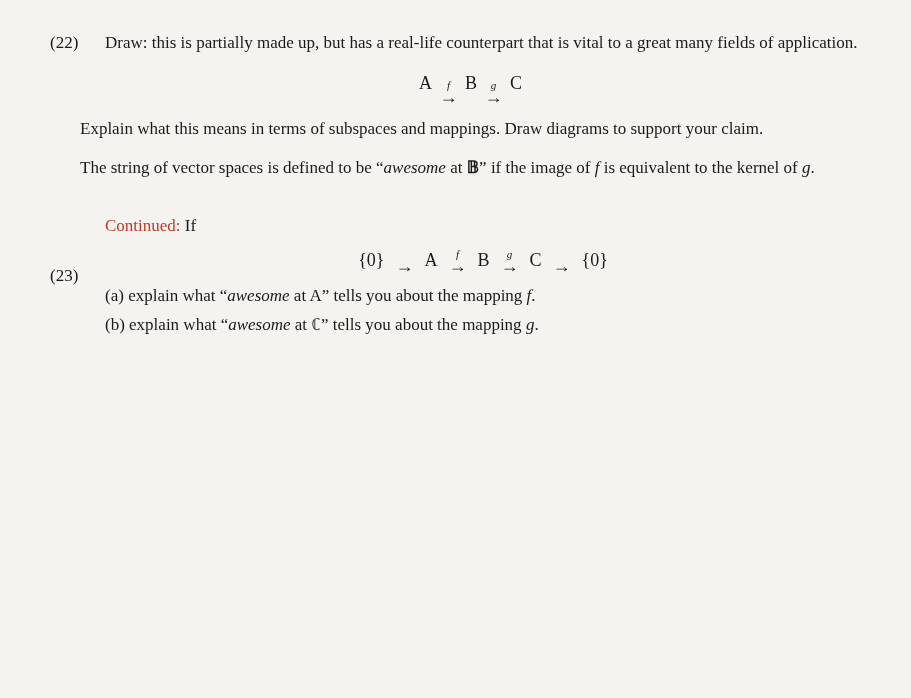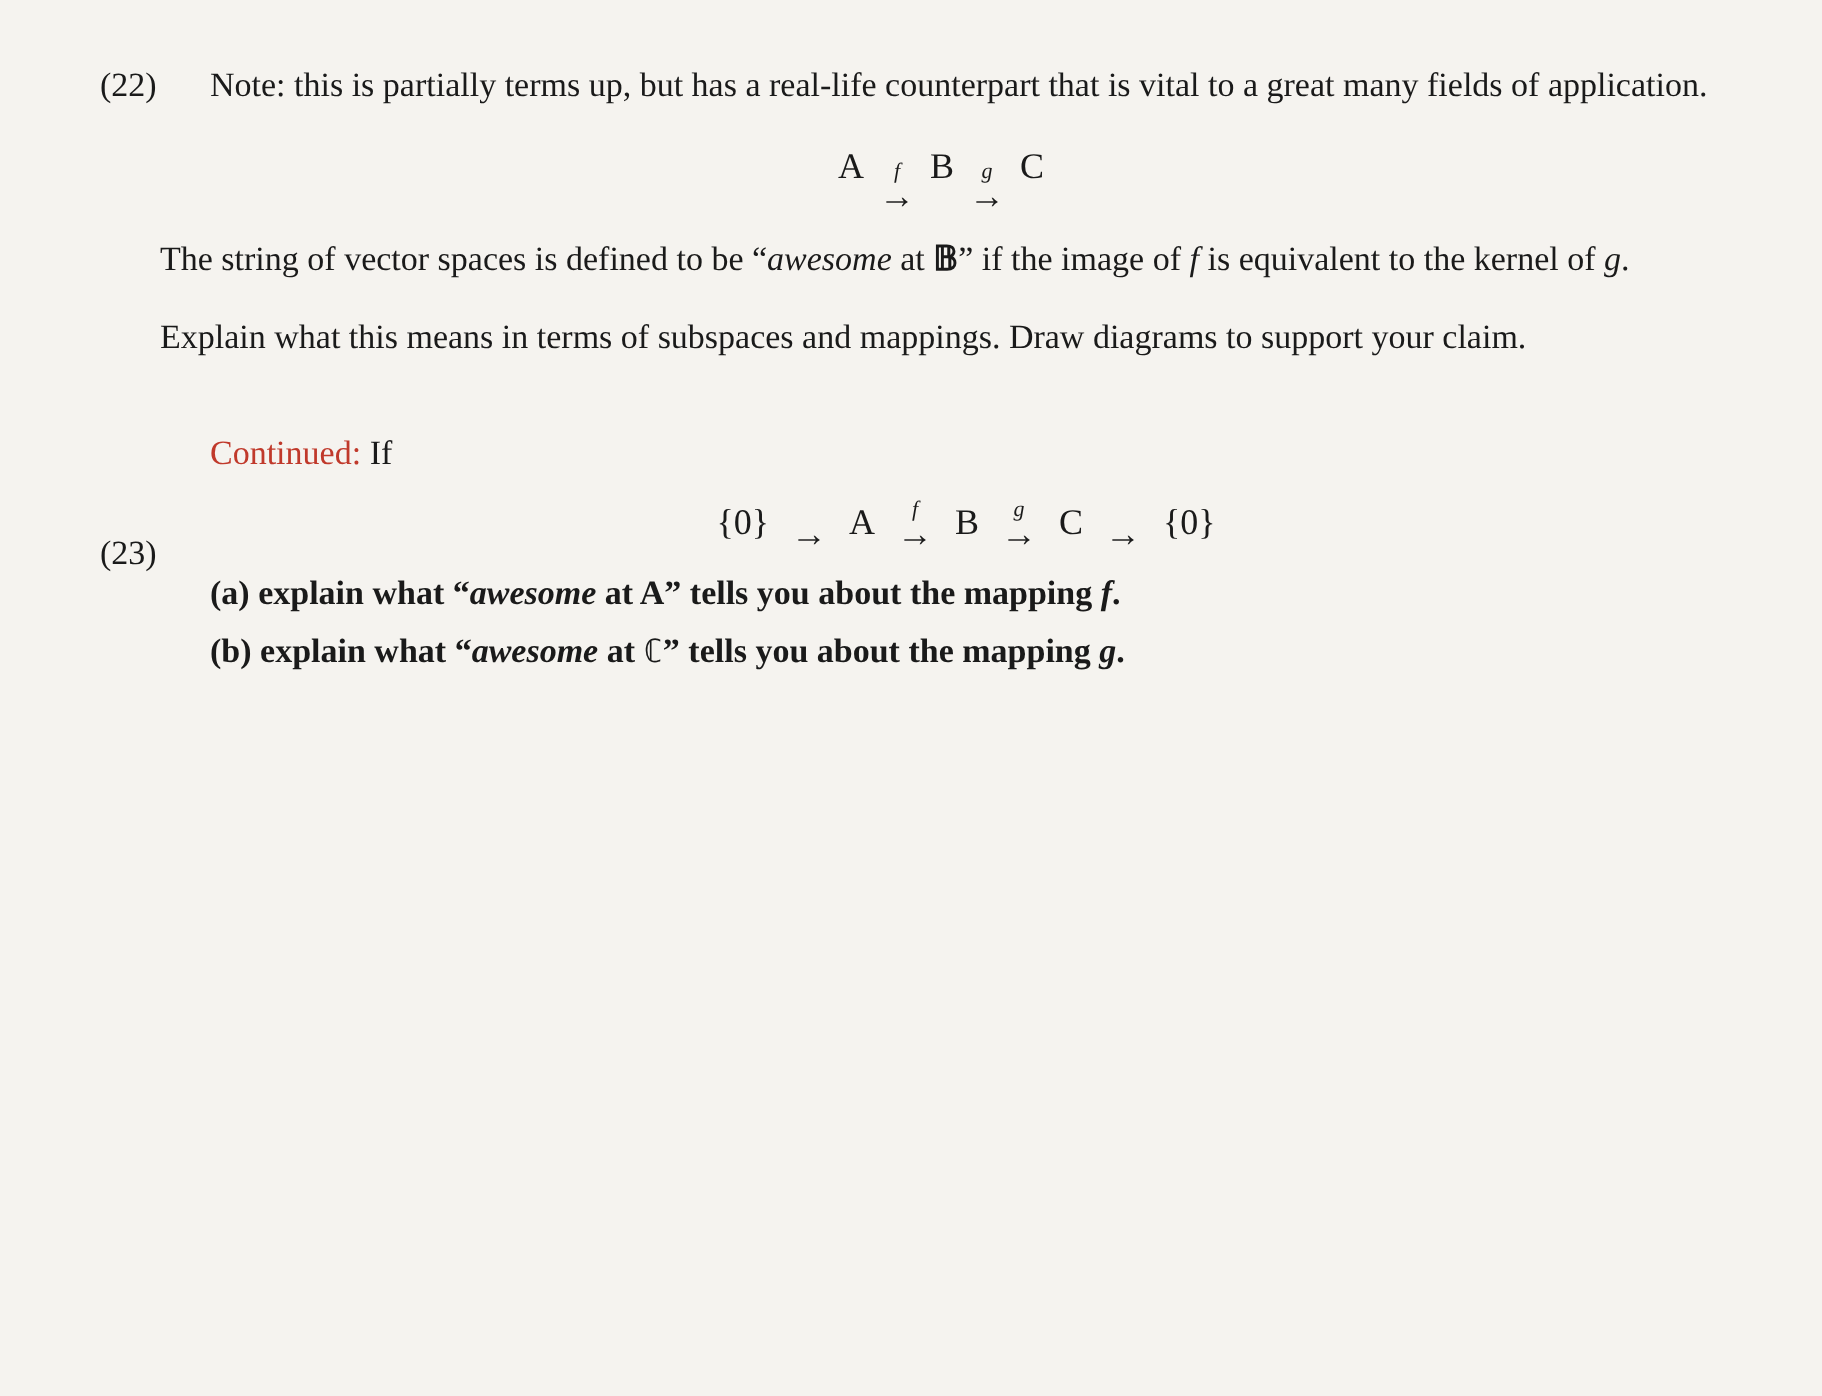--- a/index.html
+++ b/index.html
@@ -83,56 +83,55 @@
     }
 
     .over-arrow .arrow-sym {
       font-size: 18px;
       line-height: 1;
     }
 
     .list-item {
       margin-left: 0;
       margin-bottom: 2px;
-      font-weight: bold;
     }
   </style>
 </head>
 <body>
 
 <div class="problem-block">
   <div class="problem-header">
     <span class="problem-number">(22)</span>
     <div class="problem-content">
-      <span>Note: this is partially terms up, but has a real-life counterpart that is vital to a great many fields of application.</span>
+      <span>Draw: this is partially made up, but has a real-life counterpart that is vital to a great many fields of application.</span>
     </div>
   </div>
 
   <div class="indent-block">
 
     <div class="math-display">
       <span class="map-letter">A</span>
       <span class="over-arrow" style="margin: 0 3px;">
         <span class="top-script"><em>f</em></span>
         <span class="arrow-sym">→</span>
       </span>
       <span class="map-letter">B</span>
       <span class="over-arrow" style="margin: 0 3px;">
         <span class="top-script"><em>g</em></span>
         <span class="arrow-sym">→</span>
       </span>
       <span class="map-letter">C</span>
     </div>
 
+    <div class="paragraph">Explain what this means in terms of subspaces and mappings. Draw diagrams to support your claim.</div>
+
     <div class="paragraph">
       The string of vector spaces is defined to be “<em class="awesome">awesome</em> at <span style="font-weight:bold;">𝔹</span>” if the
       image of <em>f</em> is equivalent to the kernel of <em>g</em>.
     </div>
-
-    <div class="paragraph">Explain what this means in terms of subspaces and mappings. Draw diagrams to support your claim.</div>
   </div>
 </div>
 
 <div class="problem-block" style="margin-top: 32px;">
   <div class="problem-header">
     <span class="problem-number">(23)</span>
     <div class="problem-content">
       <span class="continued-label">Continued:</span><span> If</span>
 
       

